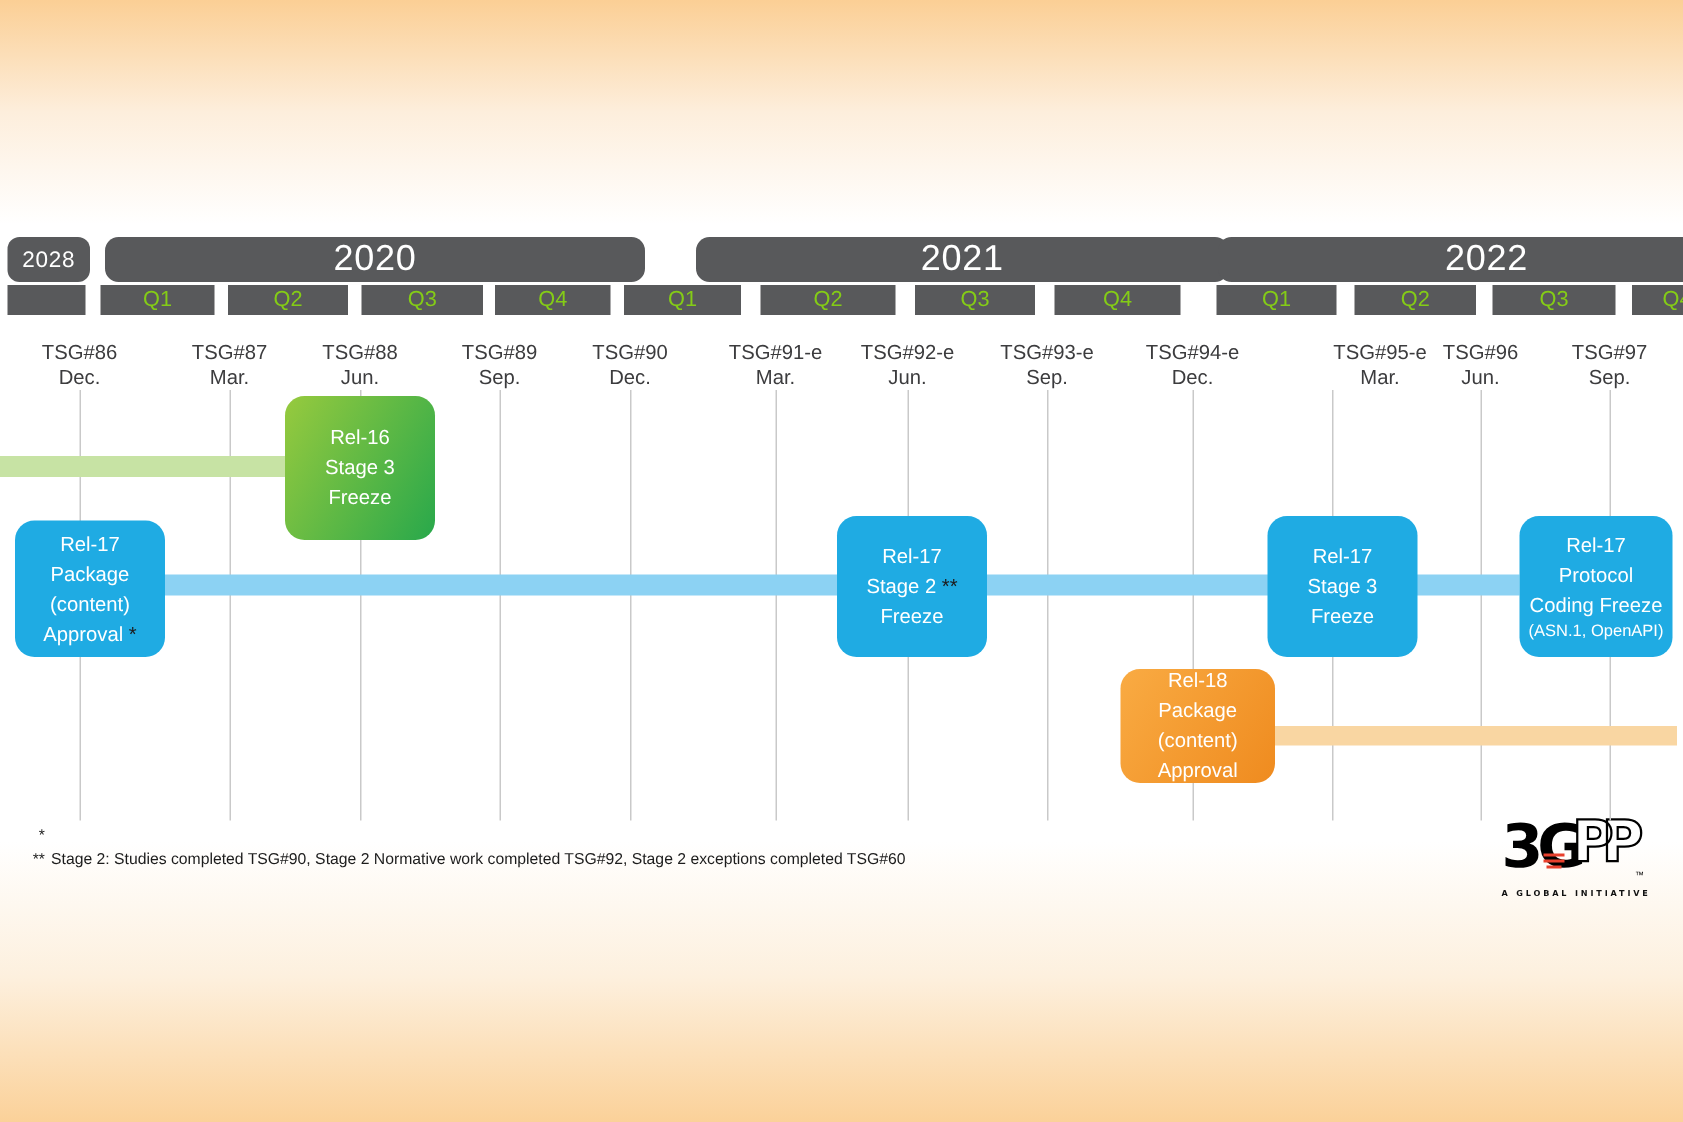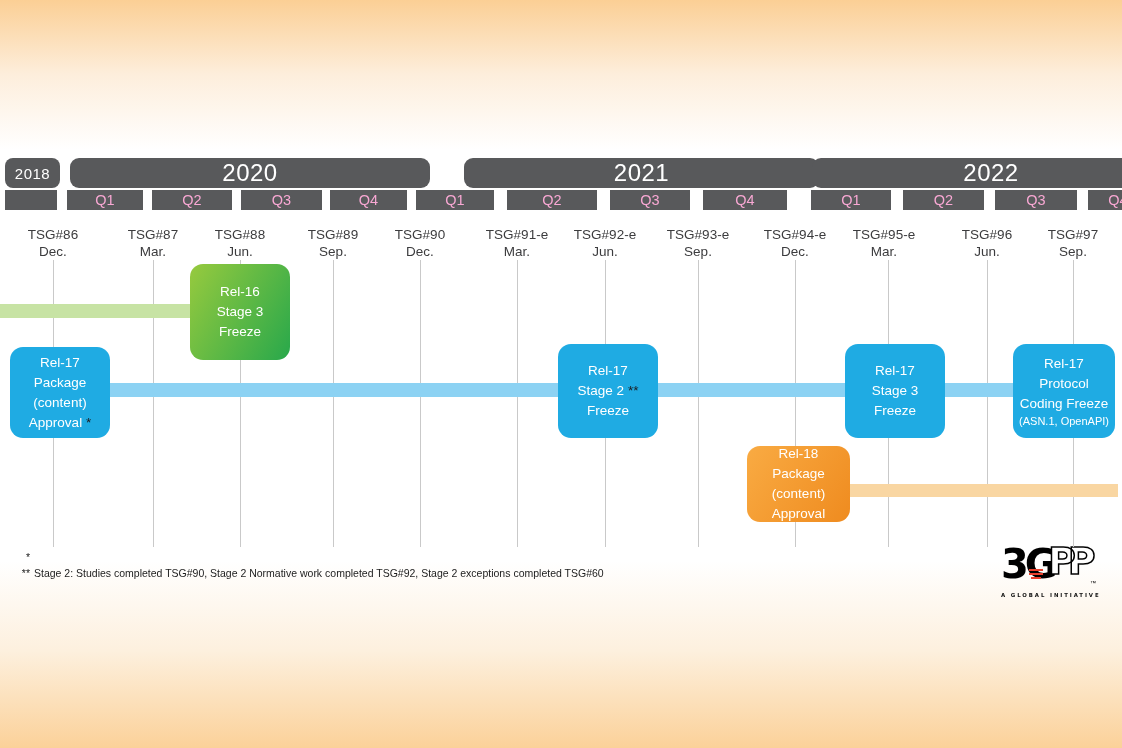--- a/index.html
+++ b/index.html
@@ -7,21 +7,21 @@
   #stage{
     position:relative;width:1122px;height:748px;overflow:hidden;
     background:linear-gradient(180deg,#fbcf95 0%,#fdeedc 10%,#ffffff 20%,#ffffff 75%,#fdf0de 87%,#fbd199 100%);
   }
   .year{
     position:absolute;top:158px;height:30px;background:#58595b;border-radius:9px;
     color:#fff;display:flex;align-items:center;justify-content:center;font-size:24px;letter-spacing:.5px;
   }
   .year-small{font-size:15px;border-radius:8px;}
   .quarter{
-    position:absolute;top:190px;height:20px;background:#58595b;color:#f9a8d4;
+    position:absolute;top:190px;height:20px;background:#58595b;color:#84cc16;
     display:flex;align-items:center;justify-content:center;font-size:14.5px;
   }
   .meeting{
     position:absolute;top:226px;width:92px;margin-left:-46px;text-align:center;
     font-size:13.5px;line-height:17px;color:#3c3c3e;
   }
   .gridline{position:absolute;top:260px;height:287px;width:1px;background:#c9c9c9;z-index:0;}
   .relbar{position:absolute;z-index:1;}
   .relbox{
     position:absolute;z-index:2;border-radius:13px;color:#fff;text-align:center;
@@ -58,21 +58,21 @@
     <g>
       <rect x="29" y="28" width="14" height="2" fill="#e8402d"></rect>
       <rect x="29" y="32" width="14" height="2" fill="#e8402d"></rect>
       <rect x="31" y="36" width="10" height="2" fill="#e8402d"></rect>
     </g>
     <text x="48" y="33" font-family="DejaVu Sans, sans-serif" font-weight="bold" font-size="38" letter-spacing="-8" fill="#ffffff" stroke="#000000" stroke-width="1.5">PP</text>
     <text x="90" y="44" font-size="6" fill="#000">™</text>
     <text x="1" y="56" font-family="DejaVu Sans, sans-serif" font-weight="bold" font-size="5.4" letter-spacing="1.9" fill="#111">A GLOBAL INITIATIVE</text>
   </svg>
 
-<div class="year year-small" style="left: 5px; width: 55px;">2018</div>
+<div class="year year-small" style="left: 5px; width: 55px;">2028</div>
     <div class="year" style="left: 70px; width: 360px;">2020</div>
     <div class="year" style="left: 440px; width: 355px; margin-left: 24px;">2021</div>
     <div class="year" style="left: 812px; width: 358px;">2022</div>
     <div class="quarter" style="left: 5px; width: 52px;"></div>
     <div class="quarter" style="left: 67px; width: 76px;">Q1</div>
     <div class="quarter" style="left: 152px; width: 80px;">Q2</div>
     <div class="quarter" style="left: 241px; width: 81px;">Q3</div>
     <div class="quarter" style="left: 330px; width: 77px;">Q4</div>
     <div class="quarter" style="left: 416px; width: 78px;">Q1</div>
     <div class="quarter" style="left: 507px; width: 90px;">Q2</div>
@@ -121,21 +121,21 @@
     <div class="meeting" style="left: 698px;">
       <div>TSG#93-e</div>
       <div>Sep.</div>
     </div>
     <div class="gridline" style="left: 795px;"></div>
     <div class="meeting" style="left: 795px;">
       <div>TSG#94-e</div>
       <div>Dec.</div>
     </div>
     <div class="gridline" style="left: 888px;"></div>
-    <div class="meeting" style="left: 884px;">
+    <div class="meeting" style="left: 920px;">
       <div>TSG#95-e</div>
       <div>Mar.</div>
     </div>
     <div class="gridline" style="left: 987px;"></div>
     <div class="meeting" style="left: 987px;">
       <div>TSG#96</div>
       <div>Jun.</div>
     </div>
     <div class="gridline" style="left: 1073px;"></div>
     <div class="meeting" style="left: 1073px;">

